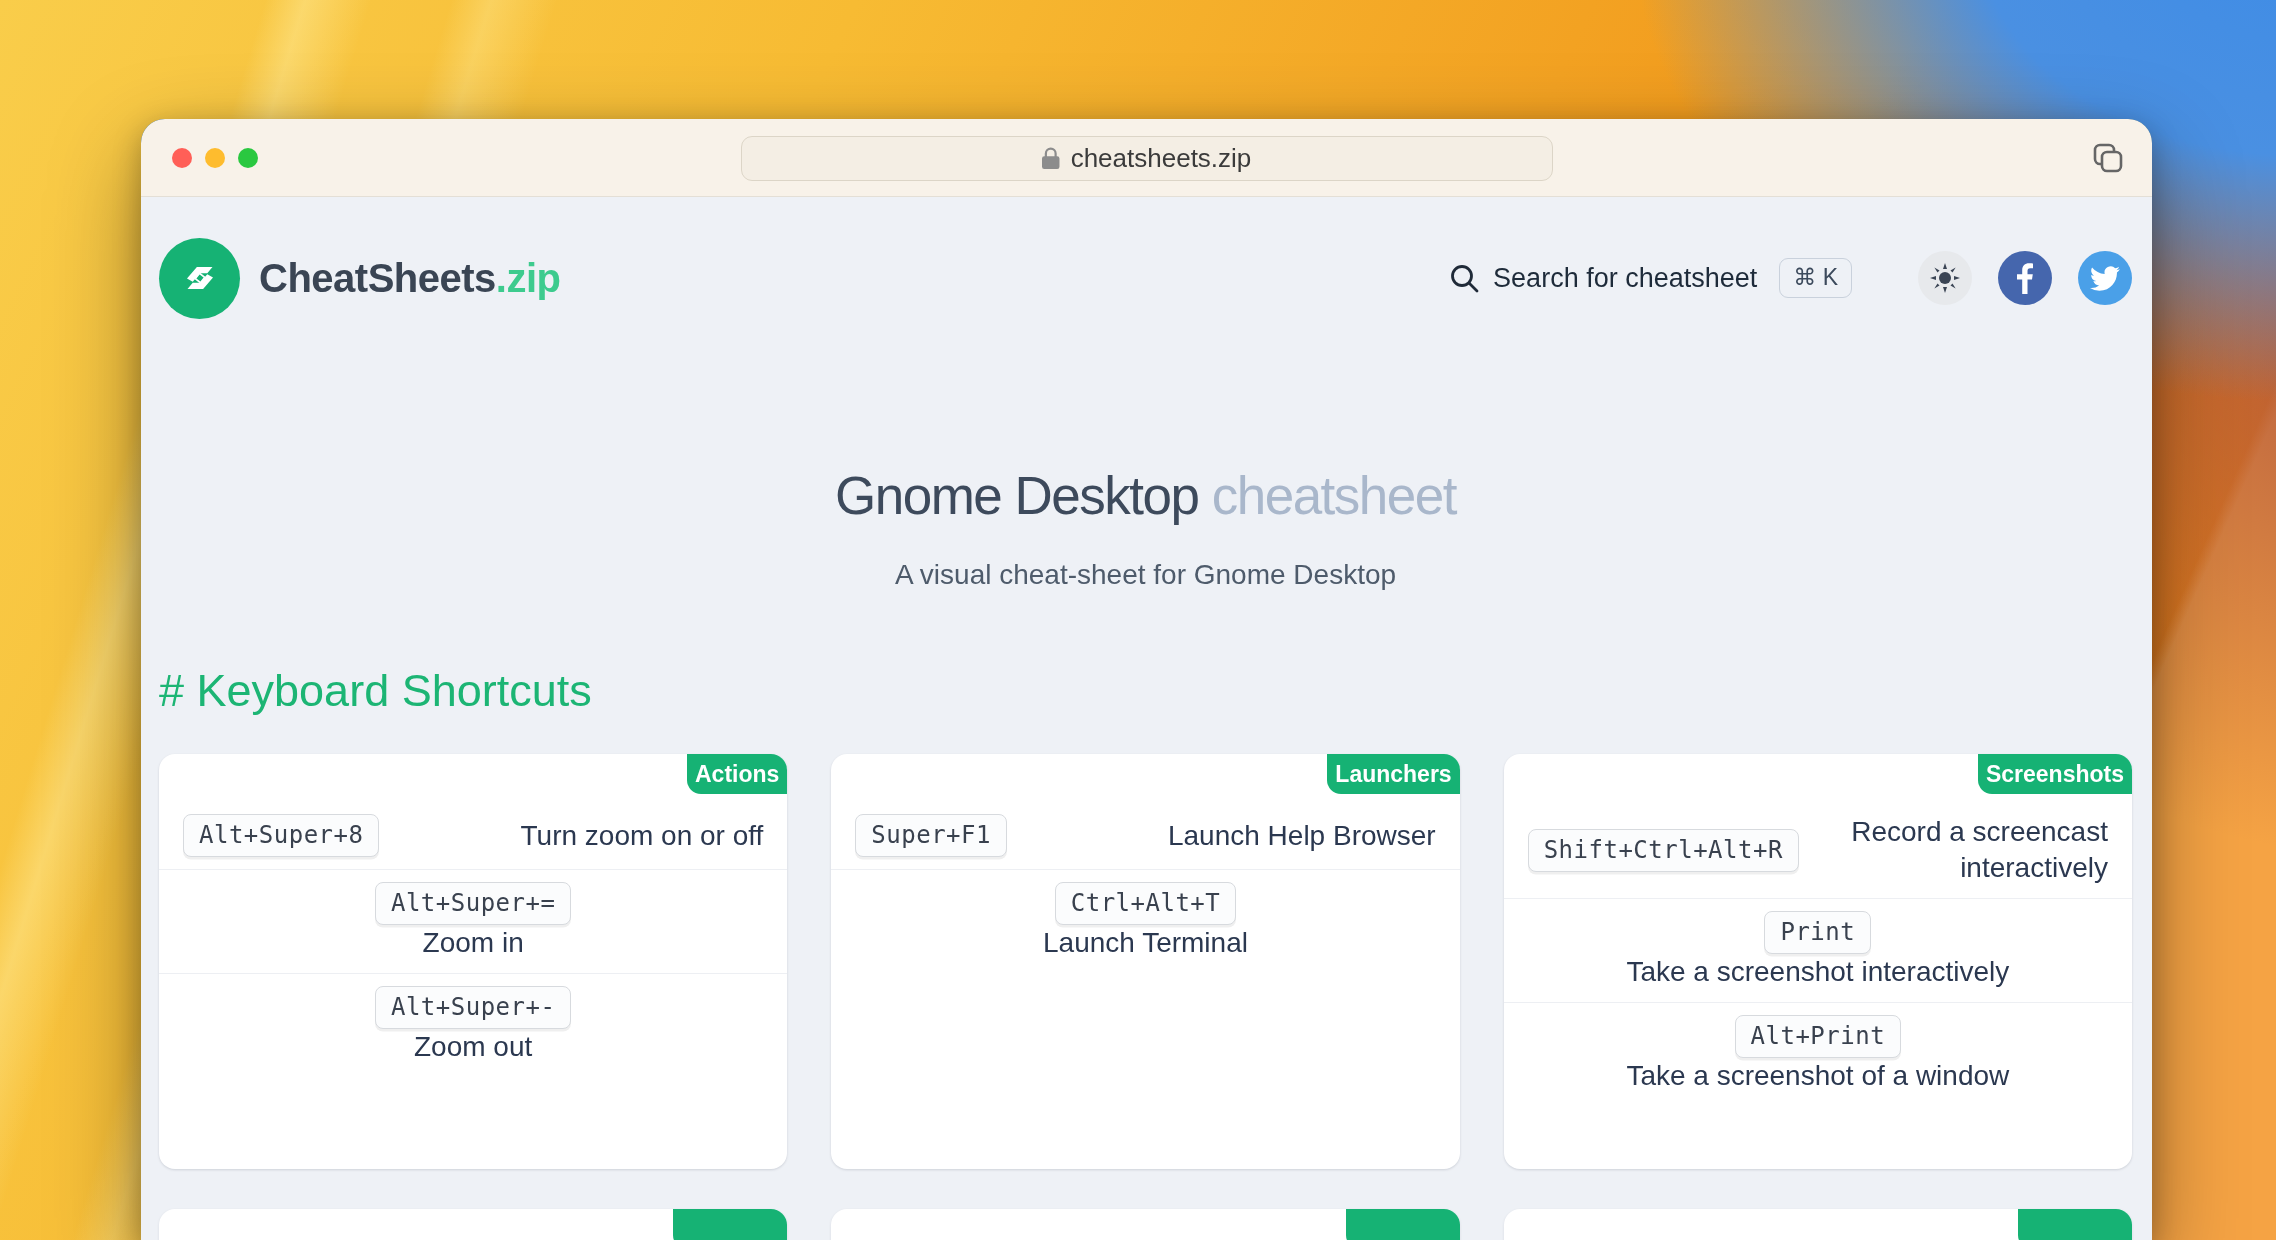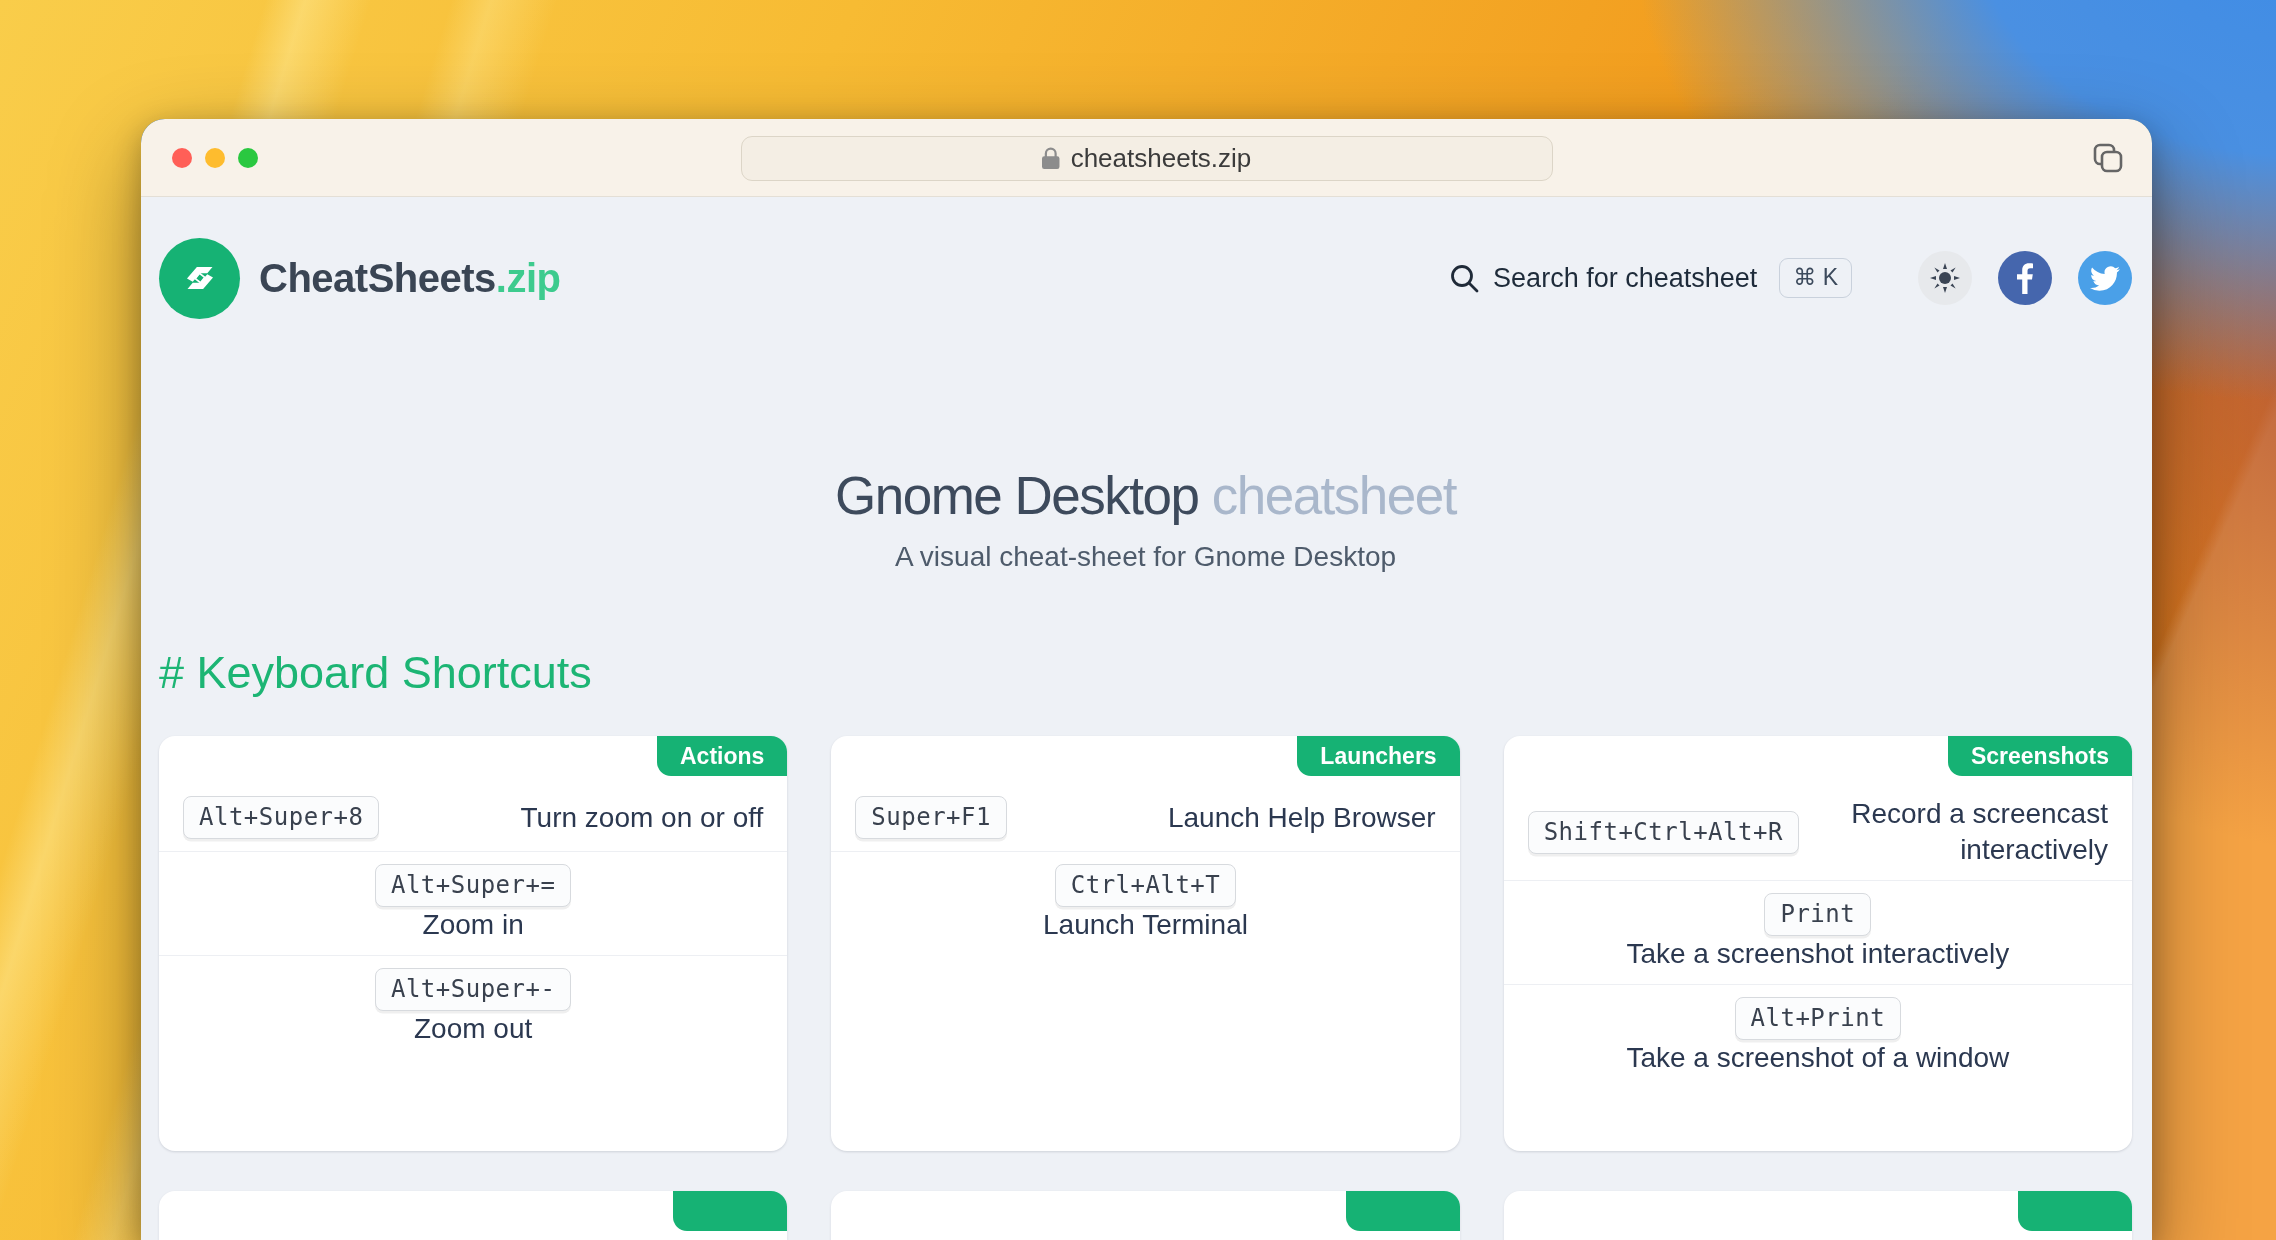--- a/index.html
+++ b/index.html
@@ -60,30 +60,30 @@
   .circle-btn{ width:54px; height:54px; border-radius:50%; border:none; cursor:pointer;
     display:flex; align-items:center; justify-content:center; }
   .theme-btn{ background:#e7e9ec; margin-left:66px; }
   .fb-btn{ background:var(--facebook,#4566ad); margin-left:26px; color:#fff;
     font-size:34px; font-weight:bold; font-family:"Liberation Serif", serif; }
   .tw-btn{ background:var(--twitter,#4aa0e8); margin-left:26px; }
 
   .hero-title{ margin-top:135px; text-align:center; font-size:53px; font-weight:500;
     letter-spacing:-1.5px; color:#3d4a5c; line-height:84px; }
   .hero-title .muted{ color:#a9b7cb; }
-  .hero-sub{ text-align:center; font-size:28px; color:#4e5b6b; line-height:38px; }
+  .hero-sub{ margin-top:18px; text-align:center; font-size:28px; color:#4e5b6b; line-height:38px; }
 
   .section-heading{ margin-top:70px; font-size:45px; font-weight:400; line-height:54px;
     color:var(--heading-green,#1cb574); }
 
   .cards{ margin-top:36px; display:grid; grid-template-columns:repeat(3,1fr); gap:44px; height:415px; }
   .card{ position:relative; background:#fff; border-radius:16px; height:415px;
     box-shadow:0 1px 3px rgba(16,24,40,.09), 0 1px 2px rgba(16,24,40,.05); }
   .card-badge{ position:absolute; top:0; right:0; height:40px; line-height:40px;
-    padding:0 23px; background:var(--accent,#16b274); color:#fff;
+    padding:0 8px; background:var(--accent,#16b274); color:#fff;
     font-size:23px; font-weight:bold; border-radius:0 16px 0 14px; }
   .rows{ margin-top:48px; }
   .shortcut-row{ display:flex; align-items:center; justify-content:space-between;
     padding:12px 24px; }
   .shortcut-row + .shortcut-row{ border-top:1px solid #edeff3;flex-direction:column; }
   .kbd{ font-family:"DejaVu Sans Mono", monospace; font-size:24px; color:#39414e;
     letter-spacing:.5px; background:#fbfcfd; border:1.5px solid #d7dade; border-radius:8px;
     padding:6px 15px 7px; white-space:nowrap; box-shadow:0 2.5px 0 rgba(27,31,35,.07); }
   .desc{ font-size:28px; line-height:36px; color:#2b3850; text-align:right; max-width:390px; }
 

